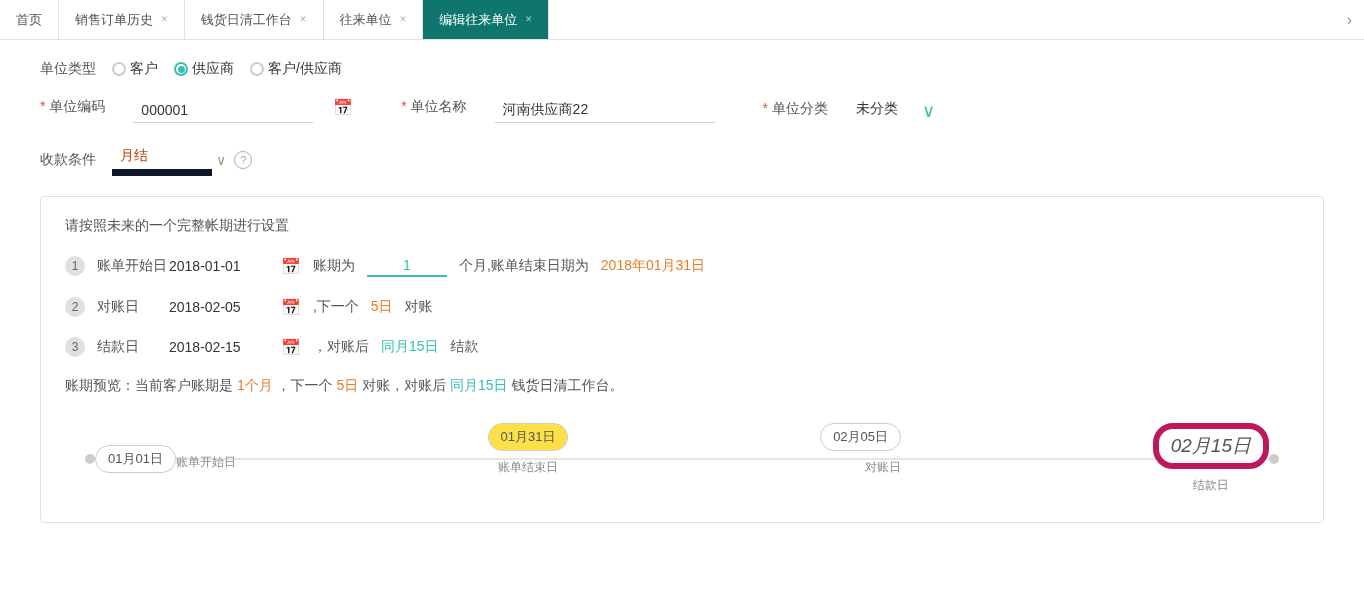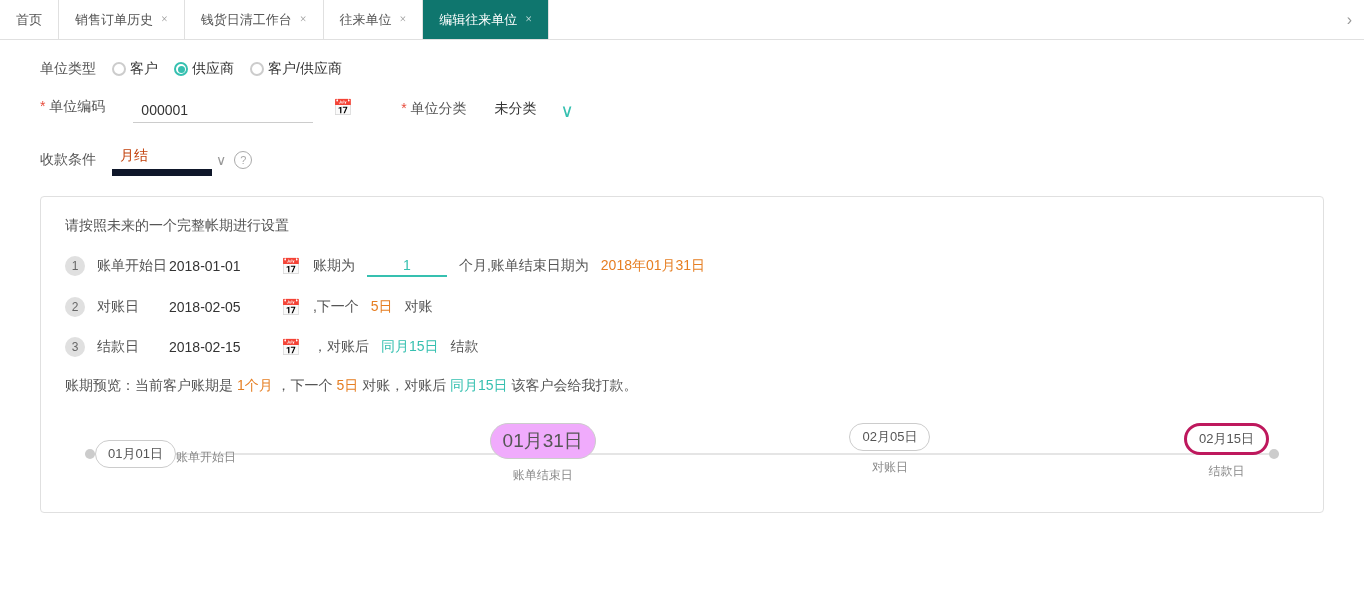--- a/index.html
+++ b/index.html
@@ -268,20 +268,24 @@
     </div>
   </div>
 
   <div class="form-row">
     <div class="field-group">
       <span class="form-label required">单位编码</span>
       <input class="form-input" type="text" value="000001" style="">
       <span class="calendar-icon">📅</span>
     </div>
     <div class="field-group">
+      <span class="form-label required">单位名称</span>
+      <input class="form-input form-input-wide" type="text" value="河南供应商22" style="">
+    </div>
+    <div class="field-group">
       <span class="form-label required">单位分类</span>
       <span style="margin-right:4px;">未分类</span>
       <span class="dropdown-arrow" style="color:#36c0b0;font-size:18px;">∨</span>
     </div>
   </div>
 
   <div class="form-row">
     <span class="form-label">收款条件</span>
     <div class="dropdown-group">
       <span class="dropdown-value">月结</span>
@@ -325,44 +329,44 @@
     </div>
 
     <div class="preview-section">
       <div class="preview-text">
         <span>账期预览：当前客户账期是</span>
         <span class="highlight-orange">1个月</span>
         <span>，下一个</span>
         <span class="highlight-orange">5日</span>
         <span>对账，对账后</span>
         <span class="highlight-teal">同月15日</span>
-        <span>该客户会给我打款。</span>
+        <span>钱货日清工作台。</span>
       </div>
 
       <div style="position:relative; display:flex; align-items:center; padding: 8px 20px; margin-top:8px;">
 
         <div style="position:absolute; top:50%; left:20px; right:20px; height:1px; background:#ccc; transform:translateY(-50%); z-index:0;"></div>
 
         <div style="width:10px;height:10px;border-radius:50%;background:#ccc;z-index:1;flex-shrink:0;"></div>
 
         <div style="display:flex; justify-content:space-between; flex:1; z-index:1; position:relative;">
           <div style="display:flex;flex-direction:row;align-items:center;">
             <div style="background:#fff;border:1px solid #ccc;border-radius:20px;padding:4px 12px;font-size:13px;color:#555;">01月01日</div>
             <div style="margin-top:8px;font-size:12px;color:#888;">账单开始日</div>
           </div>
           <div style="display:flex;flex-direction:column;align-items:center;">
-            <div style="background:#f0abfc;border:1px solid #ccc;border-radius:20px;padding:4px 12px;font-size:19px;color:#555;">01月31日</div>
+            <div style="background:#fde047;border:1px solid #ccc;border-radius:20px;padding:4px 12px;font-size:13px;color:#555;">01月31日</div>
             <div style="margin-top:8px;font-size:12px;color:#888;">账单结束日</div>
           </div>
-          <div style="display:flex;flex-direction:column;align-items:center;">
+          <div style="display:flex;flex-direction:column;align-items:flex-end;">
             <div style="background:#fff;border:1px solid #ccc;border-radius:20px;padding:4px 12px;font-size:13px;color:#555;">02月05日</div>
             <div style="margin-top:8px;font-size:12px;color:#888;">对账日</div>
           </div>
           <div style="display:flex;flex-direction:column;align-items:center;">
-            <div style="background:#fff;border:3px solid #be185d;border-radius:20px;padding:4px 12px;font-size:13px;color:#555;">02月15日</div>
+            <div style="background:#fff;border:6px solid #be185d;border-radius:20px;padding:4px 12px;font-size:19px;color:#555;font-style:italic;">02月15日</div>
             <div style="margin-top:8px;font-size:12px;color:#888;">结款日</div>
           </div>
         </div>
 
         <div style="width:10px;height:10px;border-radius:50%;background:#ccc;z-index:1;flex-shrink:0;"></div>
       </div>
 
     </div>
   </div>
 

